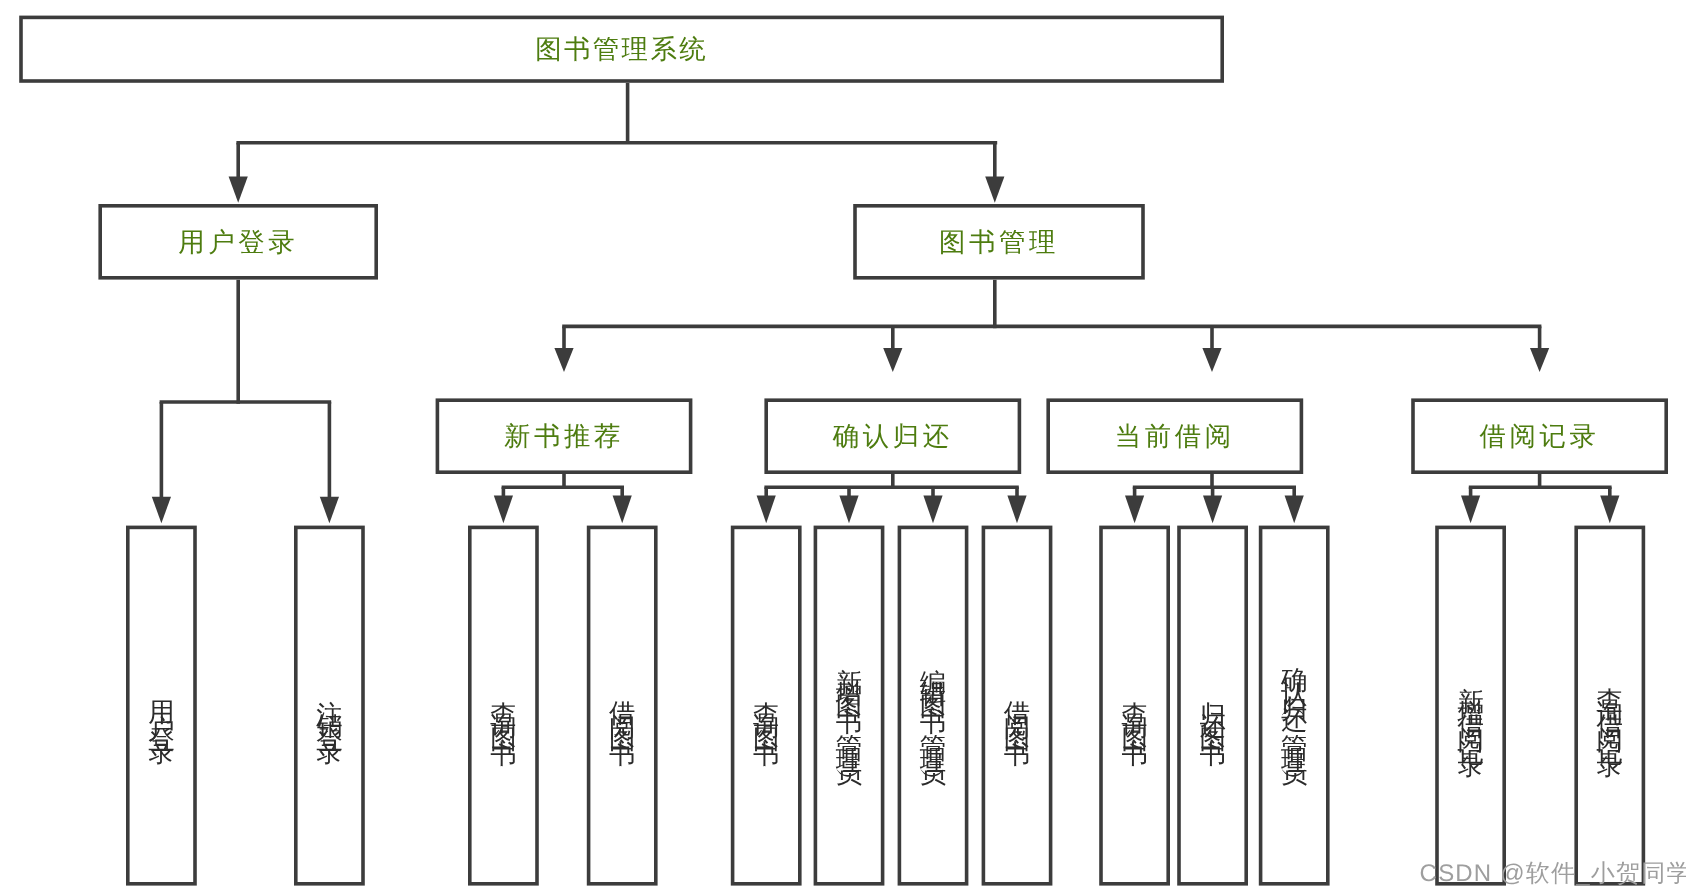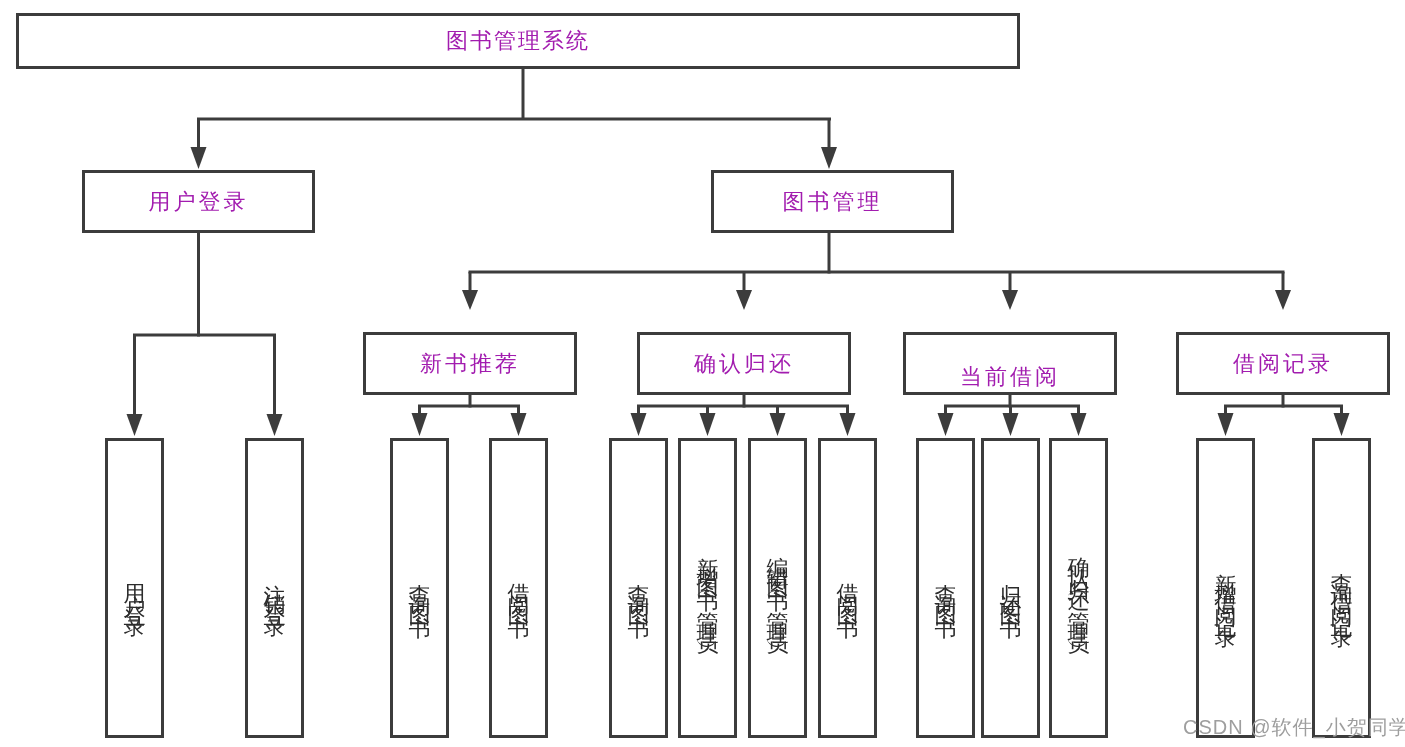--- a/index.html
+++ b/index.html
@@ -3,30 +3,30 @@
 <meta charset="utf-8">
 <style>
   html,body{margin:0;padding:0;background:#ffffff;}
   body{font-family:"Liberation Sans","DejaVu Sans",sans-serif;}
   .canvas{position:relative;width:1405px;height:747px;background:#ffffff;overflow:hidden;}
   svg.connectors{position:absolute;left:0;top:0;width:1405px;height:747px;}
   svg.connectors path{stroke:#3c3c3c;stroke-width:3;fill:none;}
   svg.connectors polygon{fill:#3c3c3c;stroke:none;}
 
   .box{position:absolute;background:#ffffff;border:3px solid #3c3c3c;box-sizing:border-box;
-       display:flex;align-items:center;justify-content:center;color:#a21caf;}
+       display:flex;align-items:center;justify-content:center;color:#4d7c0f;}
   .hlabel{font-size:22px;letter-spacing:3px;white-space:nowrap;}
   .root-box{left:16px;top:13px;width:1004px;height:56px;}
   .root-box .hlabel{letter-spacing:2px;}
   .l2-a{left:82px;top:170px;width:233px;height:63px;}
   .l2-b{left:711px;top:170px;width:243px;height:63px;}
   .l3{top:312px;width:214px;height:63px;margin-top:20px;}
   .l3-a{left:363px;}
   .l3-b{left:637px;}
-  .l3-c{left:903px;align-items:flex-end;}
+  .l3-c{left:872px;}
   .l3-d{left:1176px;text-align:right;}
 
   .leaf{position:absolute;top:438px;width:59px;height:300px;background:#ffffff;
         border:3px solid #3c3c3c;box-sizing:border-box;
         display:flex;align-items:center;justify-content:center;}
   .leaf .vlabel{writing-mode:vertical-rl;font-size:22px;line-height:1;
         letter-spacing:11px;color:#2b2b2b;white-space:nowrap;}
 
   .leaf-a1{left:105px;}  .leaf-a2{left:245px;}
   .leaf-b1{left:390px;}  .leaf-b2{left:489px;}

